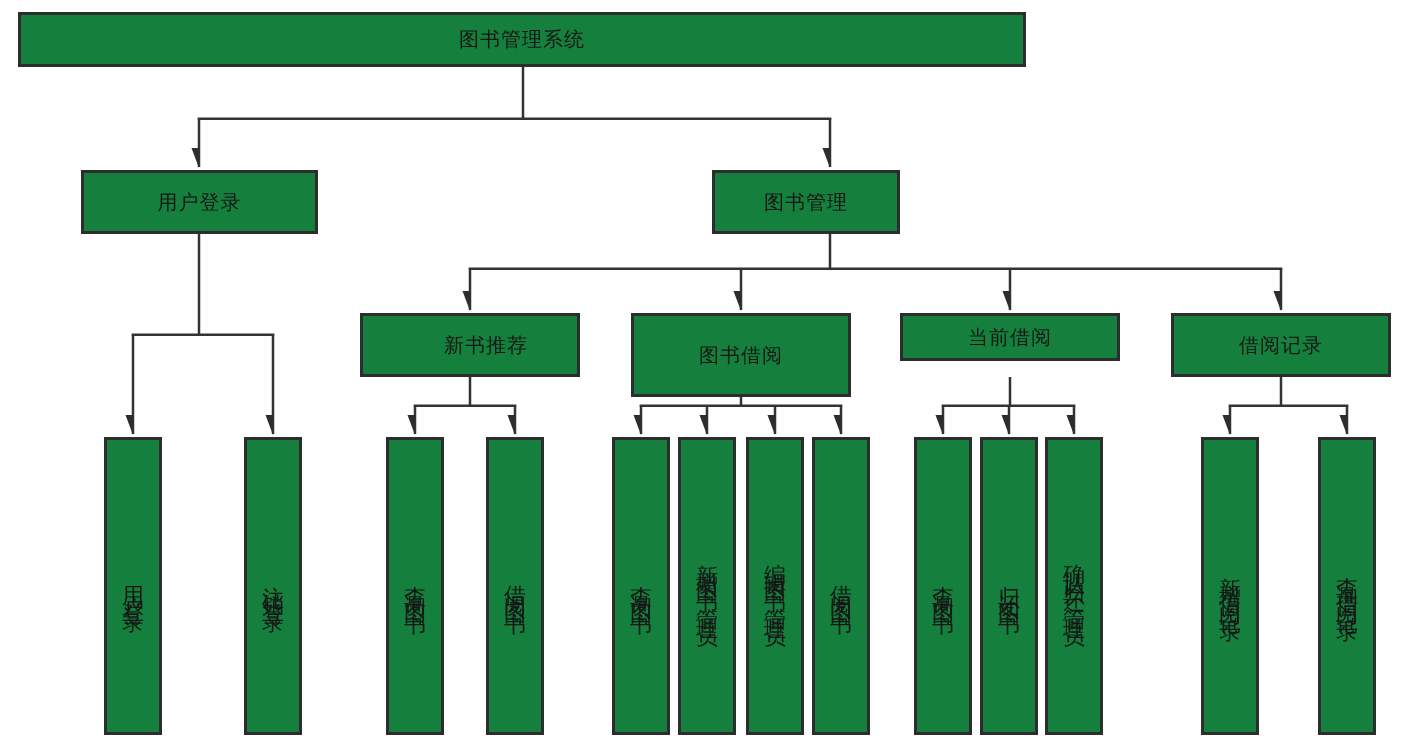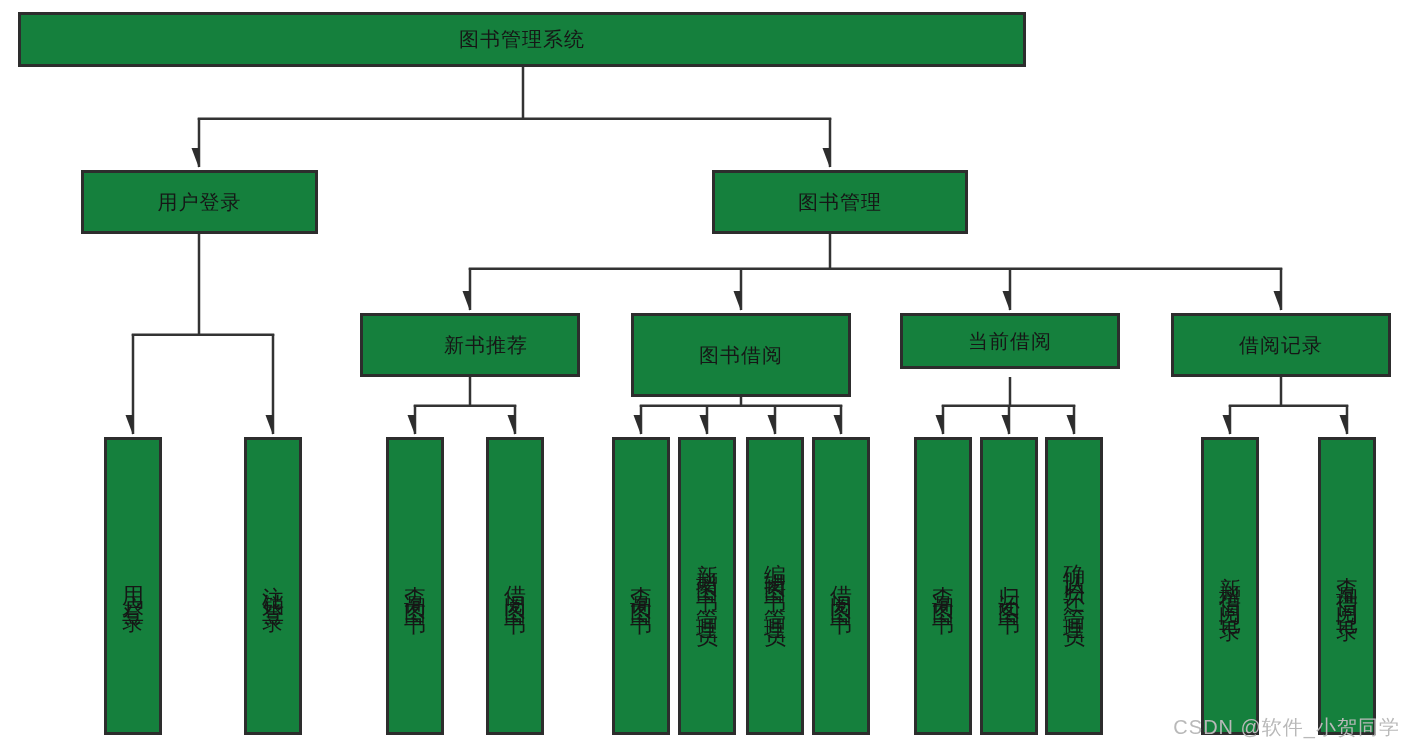--- a/index.html
+++ b/index.html
@@ -96,39 +96,38 @@
       <line x1="1281" y1="377" x2="1281" y2="407"></line>
       <line x1="1228.75" y1="405.75" x2="1348.25" y2="405.75"></line>
       <line x1="1230" y1="405" x2="1230" y2="434" marker-end="url(#arr)"></line>
       <line x1="1347" y1="405" x2="1347" y2="434" marker-end="url(#arr)"></line>
     </g>
   </svg>
 
   <div class="node" style="left:18px;top:12px;width:1008px;height:55px;">图书管理系统</div>
 
   <div class="node" style="left:81px;top:170px;width:237px;height:64px;">用户登录</div>
-  <div class="node" style="left:712px;top:170px;width:256px;height:64px;">图书管理</div>
+  <div class="node" style="left:712px;top:170px;width:188px;height:64px;">图书管理</div>
 
   <div class="node" style="left:360px;top:313px;width:220px;height:64px;padding-left:32px;">新书推荐</div>
   <div class="node" style="left:631px;top:313px;width:220px;height:84px;">图书借阅</div>
-  <div class="node" style="left:900px;top:313px;width:220px;height:56px;">当前借阅</div>
+  <div class="node" style="left:900px;top:313px;width:220px;height:48px;">当前借阅</div>
   <div class="node" style="left:1171px;top:313px;width:220px;height:64px;">借阅记录</div>
 
   <div class="node vnode" style="left:104px;top:437px;width:58px;height:298px;">用户登录</div>
   <div class="node vnode" style="left:244px;top:437px;width:58px;height:298px;">注销登录</div>
 
   <div class="node vnode" style="left:386px;top:437px;width:58px;height:298px;">查询图书</div>
   <div class="node vnode" style="left:486px;top:437px;width:58px;height:298px;">借阅图书</div>
 
   <div class="node vnode" style="left:612px;top:437px;width:58px;height:298px;">查询图书</div>
   <div class="node vnode" style="left:678px;top:437px;width:58px;height:298px;">新增图书（管理员）</div>
   <div class="node vnode" style="left:746px;top:437px;width:58px;height:298px;">编辑图书（管理员）</div>
   <div class="node vnode" style="left:812px;top:437px;width:58px;height:298px;">借阅图书</div>
 
   <div class="node vnode" style="left:914px;top:437px;width:58px;height:298px;">查询图书</div>
   <div class="node vnode" style="left:980px;top:437px;width:58px;height:298px;">归还图书</div>
   <div class="node vnode" style="left:1045px;top:437px;width:58px;height:298px;">确认归还（管理员）</div>
 
   <div class="node vnode" style="left:1201px;top:437px;width:58px;height:298px;">新增借阅记录</div>
   <div class="node vnode" style="left:1318px;top:437px;width:58px;height:298px;">查询借阅记录</div>
 
-  <div class="watermark">CSDN @软件_小贺同学</div>
 </div>
 
 </body></html>

